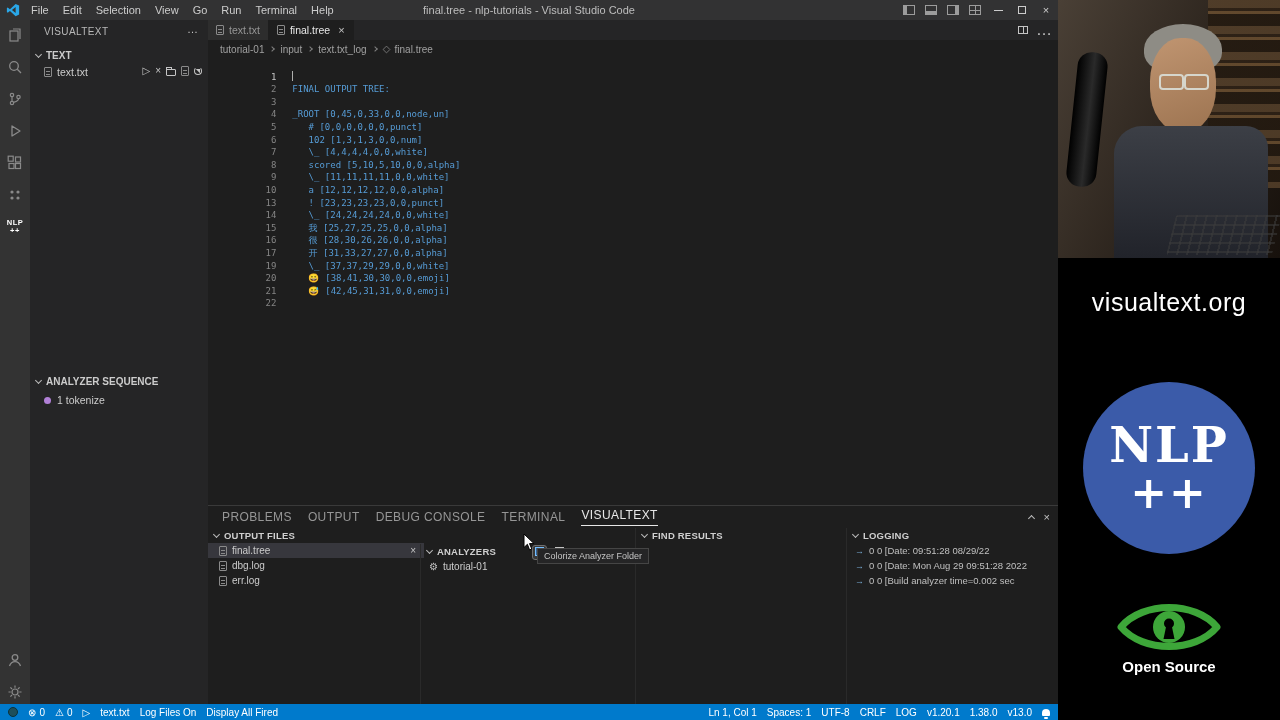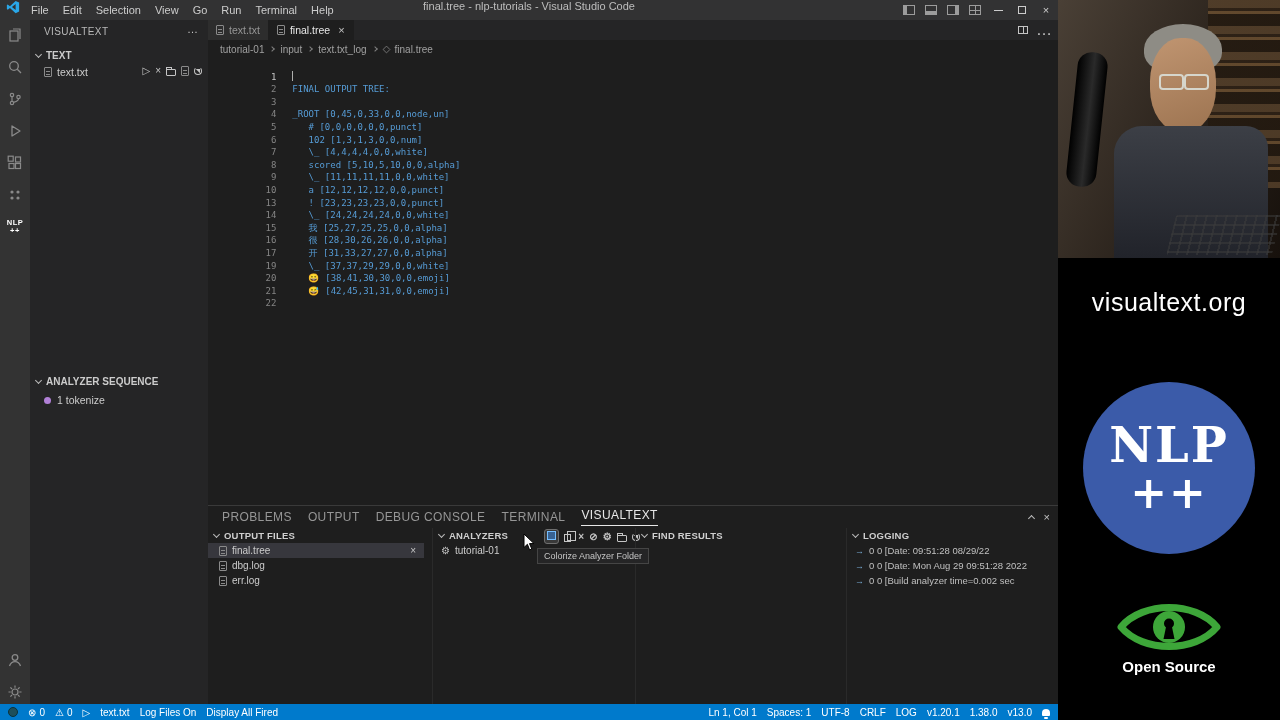--- a/index.html
+++ b/index.html
@@ -1,20 +1,20 @@
 <!DOCTYPE html>
 <html><head>
 <meta charset="utf-8">
 <style>
   * { margin:0; padding:0; box-sizing:border-box; }
   html,body { width:1280px; height:720px; background:#000; font-family:"Liberation Sans",sans-serif; overflow:hidden; }
   .screen { position:relative; width:1280px; height:720px; background:#000; }
 
   
-  .titlebar { position:absolute; left:0; top:0; width:1058px; height:20px; background:#323233; display:flex; align-items:flex-start; color:#cccccc; font-size:11px; z-index:5; }
+  .titlebar { position:absolute; left:0; top:0; width:1058px; height:20px; background:#323233; display:flex; align-items:center; color:#cccccc; font-size:11px; z-index:5; }
   .vslogo { width:14px; height:14px; margin:0 4px 0 6px; flex:0 0 auto; }
   .menus { display:flex; }
   .menu { padding:0 7px; line-height:20px; cursor:default; }
   .win-title { position:absolute; left:300px; right:300px; text-align:center; color:#bdbdbd; pointer-events:none; }
   .win-ctrls { position:absolute; right:0; top:0; height:20px; display:flex; align-items:center; }
   .wlico { width:12px; height:10px; border:1px solid #9c9c9c; margin:0 5px; position:relative; }
   .wlico i { position:absolute; background:#9c9c9c; }
   .wl1 i { left:0; top:0; bottom:0; width:3px; }
   .wl2 i { left:0; right:0; bottom:0; height:3px; }
   .wl3 i { right:0; top:0; bottom:0; width:3px; }
@@ -73,21 +73,21 @@
   .code-line:first-child .lt::after { content:""; display:inline-block; width:1px; height:10px; background:#aeafad; vertical-align:-1px; }
 
   
   .panel { position:absolute; left:208px; top:505px; width:850px; height:199px; background:#1e1e1e; border-top:1px solid #3a3a3a; color:#cccccc; }
   .paneltabs { position:absolute; left:0; top:0; width:850px; height:22px; display:flex; align-items:center; gap:16px; padding-left:14px; font-size:12px; letter-spacing:.4px; color:#969696; }
   .ptab.active { color:#e7e7e7; border-bottom:1px solid #e7e7e7; padding-bottom:3px; }
   .panelacts { position:absolute; right:8px; top:0; height:22px; display:flex; align-items:center; gap:10px; color:#c5c5c5; font-size:11px; }
   .pcol { position:absolute; top:22px; bottom:0; }
   .pcol + .pcol { border-left:1px solid #2a2a2a; }
   .pc1 { left:0; width:216px; }
-  .pc2 { left:224px; width:211px; }
+  .pc2 { left:212px; width:211px;margin-top:16px; }
   .pc3 { left:427px; width:211px; }
   .pc4 { left:638px; width:212px; }
   .phead { height:15px; display:flex; align-items:center; padding-left:4px; font-size:9.5px; font-weight:bold; color:#cfcfcf; letter-spacing:.2px; position:relative; }
   .ptools { position:absolute; right:3px; top:1px; display:flex; align-items:center; gap:5px; font-size:10px; color:#c5c5c5; }
   .tool-hl { border:1px solid #6f6f6f; background:rgba(255,255,255,.12); border-radius:3px; padding:1px 2px; }
   .prow { height:15px; display:flex; align-items:center; padding-left:11px; font-size:10px; color:#cccccc; position:relative; }
   .prow.selected { background:#37373d; }
   .rowclose { position:absolute; right:8px; color:#c5c5c5; }
   .logrow { height:15px; display:flex; align-items:center; padding-left:8px; font-size:9.5px; color:#c0c0c0; }
   .logarrow { color:#75a8d0; margin-right:5px; font-size:9px; }
@@ -311,21 +311,21 @@
         <div class="code-line">
         <span class="ln">7</span><span class="lt">   \_ [4,4,4,4,0,0,white]</span>
       </div>
         <div class="code-line">
         <span class="ln">8</span><span class="lt">   scored [5,10,5,10,0,0,alpha]</span>
       </div>
         <div class="code-line">
         <span class="ln">9</span><span class="lt">   \_ [11,11,11,11,0,0,white]</span>
       </div>
         <div class="code-line">
-        <span class="ln">10</span><span class="lt">   a [12,12,12,12,0,0,punct]</span>
+        <span class="ln">10</span><span class="lt">   a [12,12,12,12,0,0,alpha]</span>
       </div>
         <div class="code-line">
         <span class="ln">13</span><span class="lt">   ! [23,23,23,23,0,0,punct]</span>
       </div>
         <div class="code-line">
         <span class="ln">14</span><span class="lt">   \_ [24,24,24,24,0,0,white]</span>
       </div>
         <div class="code-line">
         <span class="ln">15</span><span class="lt">   我 [25,27,25,25,0,0,alpha]</span>
       </div>

